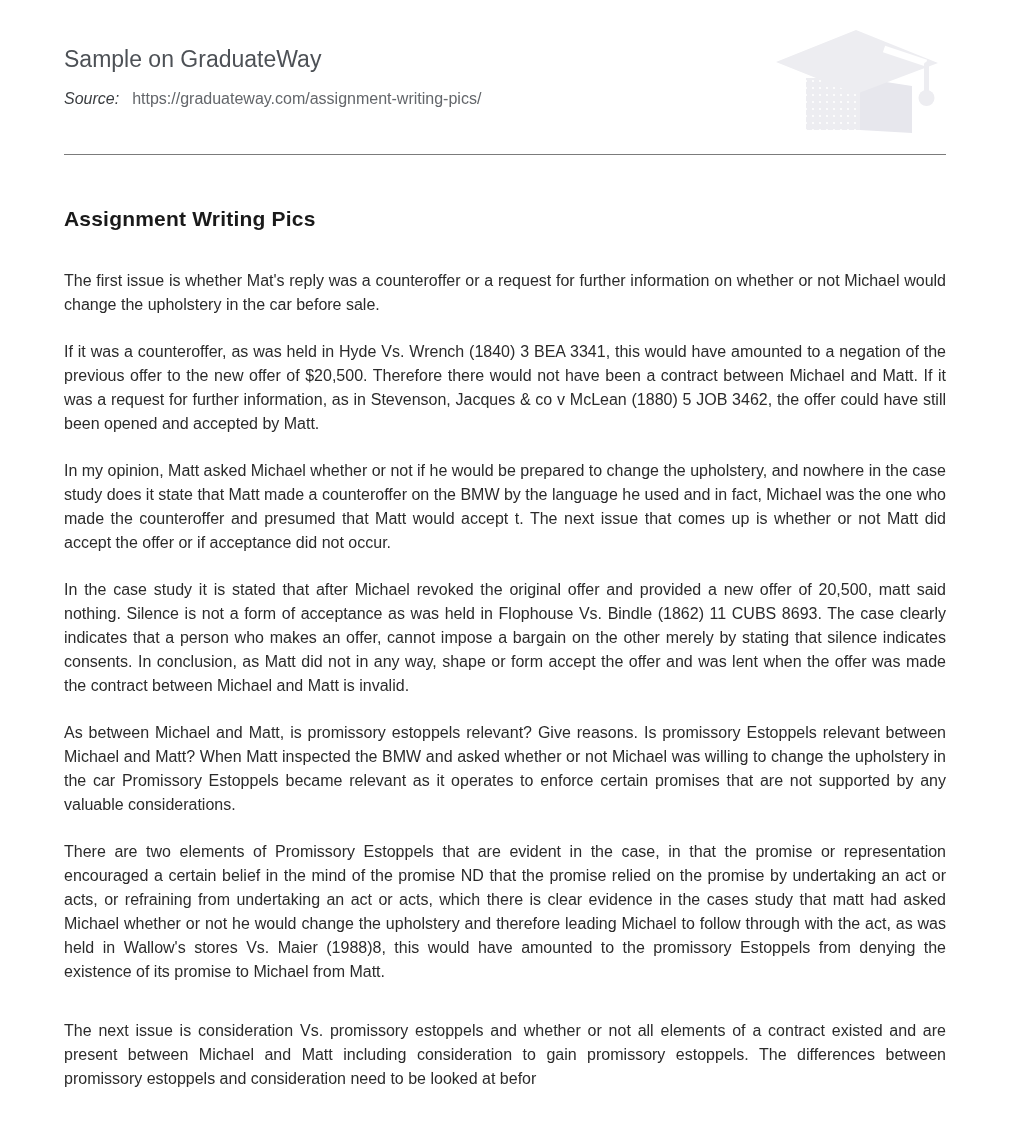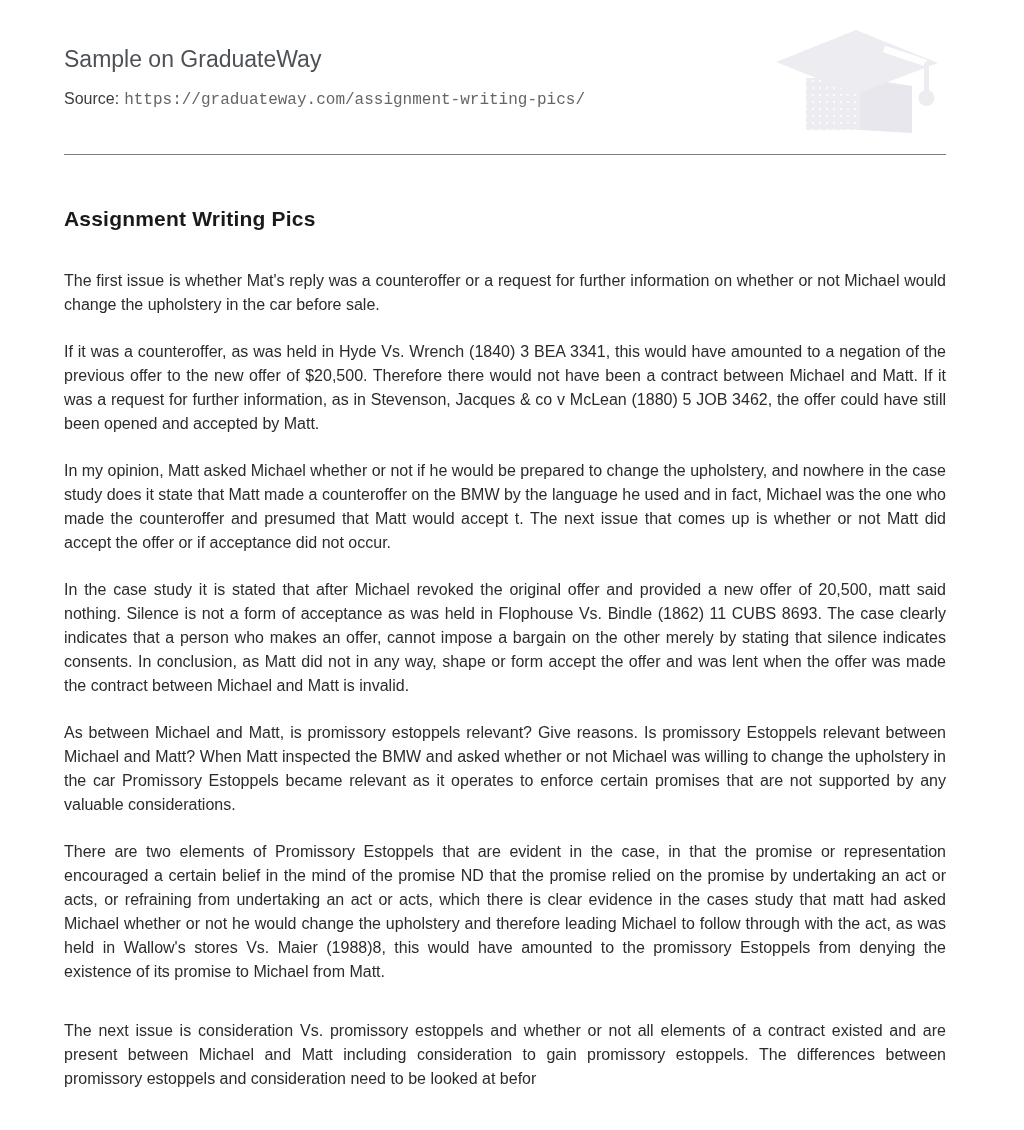--- a/index.html
+++ b/index.html
@@ -35,26 +35,25 @@
     font-size:23px;
     font-weight:400;
     color:var(--heading);
     line-height:30px;
   }
   .source-line{
     margin-top:15px;
     font-size:16px;
     line-height:20px;
   }
-  .source-label{color:var(--source-label);}
+  .source-label{color:var(--source-label);font-style:italic;}
   .source-url{
     color:var(--source-url);
     text-decoration:none;
-    margin-left:5px;
-    font-family:Liberation Mono, monospace;
+    margin-left:13px;
   }
   .logo{
     width:170px;
     height:105px;
     flex:0 0 auto;
   }
   .divider{
     border:none;
     border-top:1px solid var(--divider);
     margin-top:19px;

